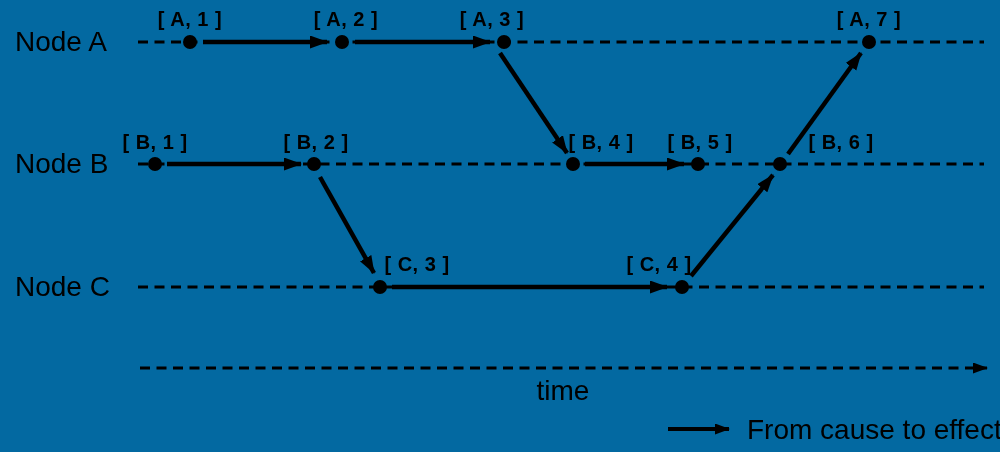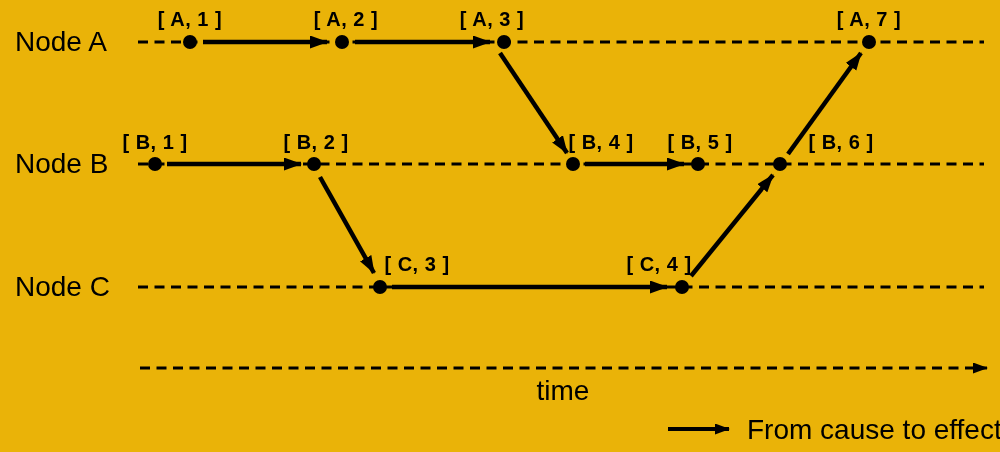--- a/index.html
+++ b/index.html
@@ -4,21 +4,21 @@
 <style>
   html, body {
     margin: 0;
     padding: 0;
     background: #ffffff;
   }
   .canvas {
     position: relative;
     width: 1000px;
     height: 452px;
-    background: #eab308;
+    background: #0369a1;
     font-family: "Liberation Sans", sans-serif;
     overflow: hidden;
   }
   svg text {
     font-family: "Liberation Sans", sans-serif;
     fill: #000000;
   }
   text.node-label   { font-size: 28px; font-weight: 400; }
   text.event-label  { font-size: 20px; font-weight: 700; letter-spacing: 0.5px; }
   text.time-label   { font-size: 28px; font-weight: 400; }

